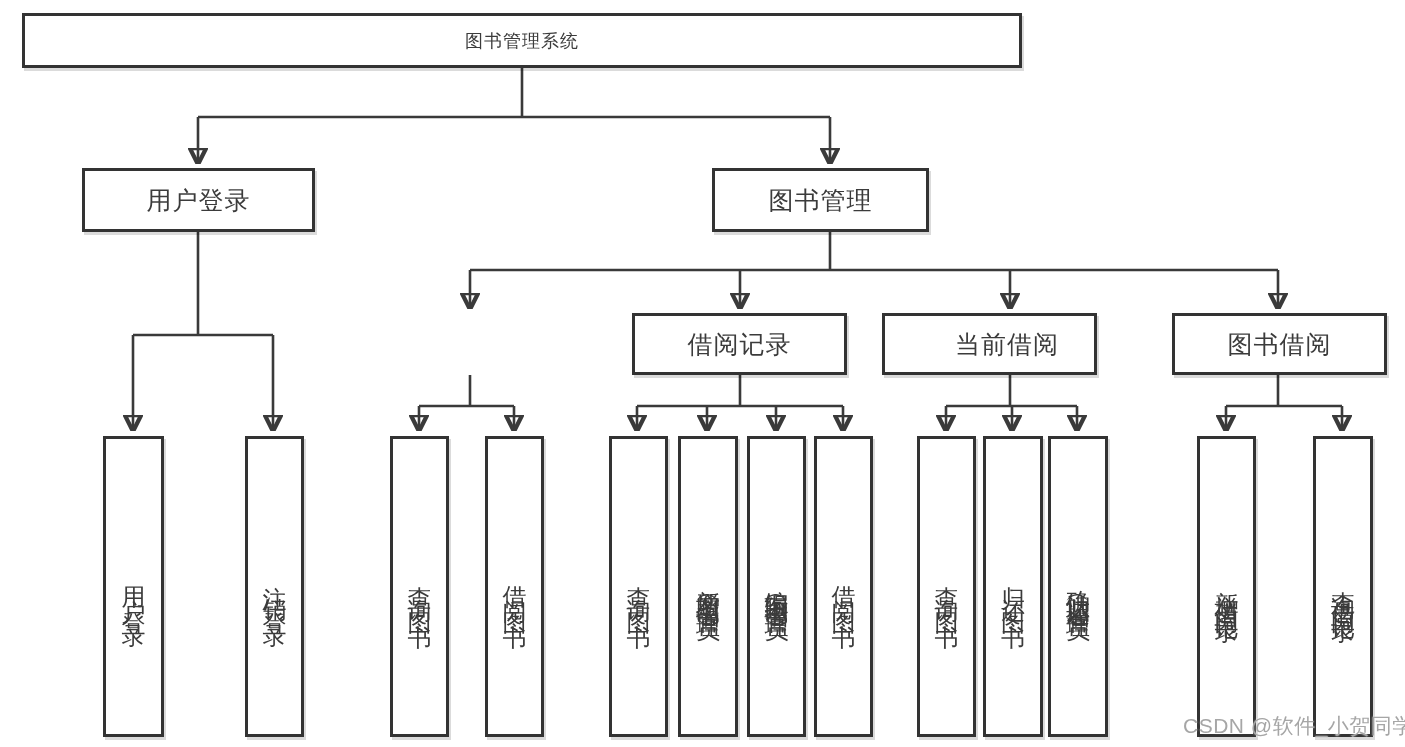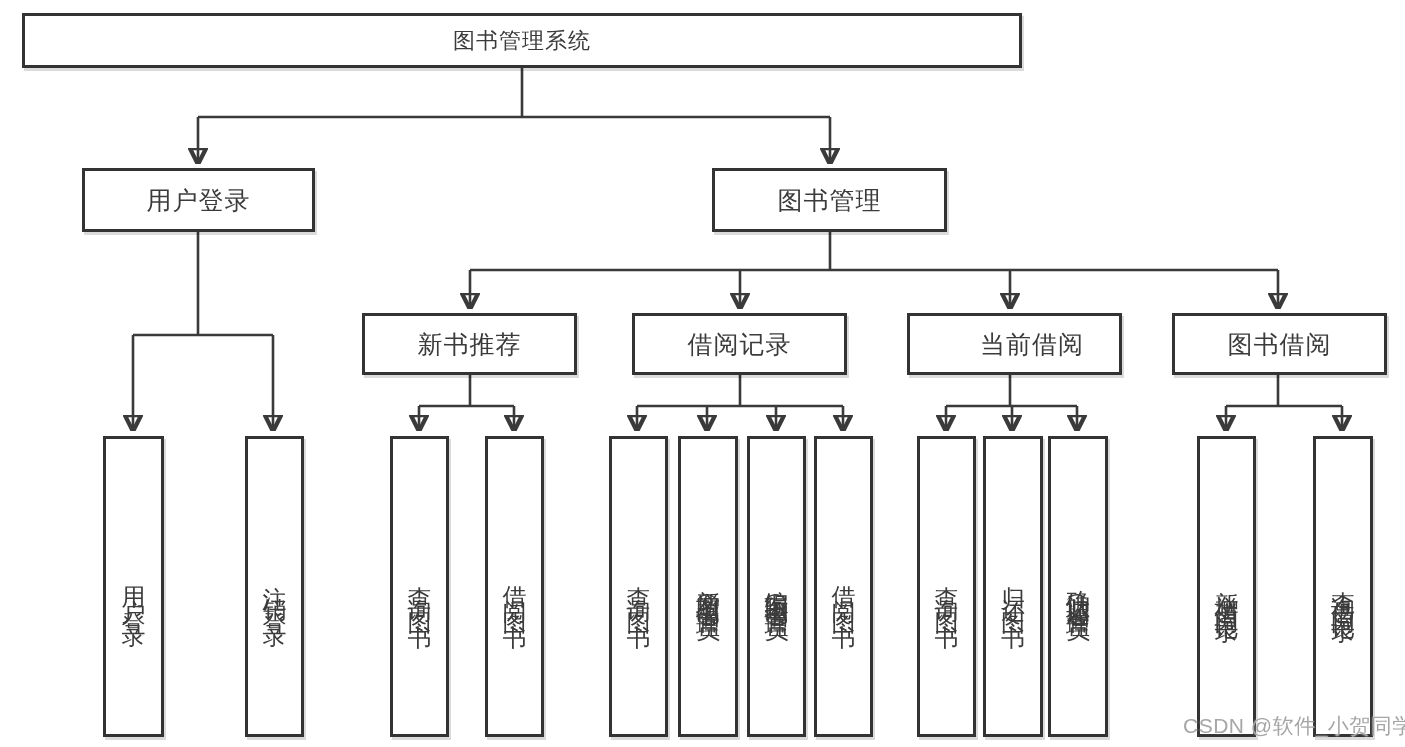--- a/index.html
+++ b/index.html
@@ -9,27 +9,27 @@
   }
   #wires{position:absolute;left:0;top:0;width:1405px;height:747px;}
   #wires path{stroke:#3a3a3a;stroke-width:2.6;fill:none;}
   #wires .arrowline{marker-end:url(#arrowhead);}
   .hbox,.vbox{
     position:absolute;box-sizing:border-box;background:#ffffff;
     border:3px solid #333333;display:flex;align-items:center;justify-content:center;
     box-shadow:2px 3px 0 rgba(0,0,0,0.14);
   }
   .hbox{font-size:25px;letter-spacing:1px;white-space:nowrap;}
-  .root{left:22px;top:13px;width:1000px;height:55px;font-size:22px;}
+  .root{left:22px;top:13px;width:1000px;height:55px;font-size:18px;}
   .n-userlogin{left:82px;top:168px;width:233px;height:64px;}
-  .n-bookmgmt{left:712px;top:168px;width:235px;height:64px;}
+  .n-bookmgmt{left:712px;top:168px;width:217px;height:64px;}
   .lv3{top:313px;height:62px;width:215px;}
   .n-newbook{left:362px;}
   .n-borrow{left:632px;}
-  .n-current{left:907px;padding-left:35px;}
+  .n-current{left:882px;padding-left:35px;}
   .n-records{left:1172px;}
   .vbox{top:436px;height:301px;}
   .vbox span{
     writing-mode:vertical-rl;text-orientation:mixed;
     font-size:24px;line-height:1;display:block;
   }
   .ls-wide span{letter-spacing:13px;margin-bottom:-13px;}
   .ls-mid span{letter-spacing:6px;margin-bottom:-6px;}
   .ls-tight span{letter-spacing:4px;margin-bottom:-4px;}
   .v1{left:103px;width:61px;}   .v2{left:245px;width:59px;}
@@ -89,21 +89,20 @@
     <path d="M1278 375 V406 M1226 406 H1342"></path>
     <path class="arrowline" d="M1226 406 V429"></path>
     <path class="arrowline" d="M1342 406 V429"></path>
   </svg>
 
   <div class="hbox root">图书管理系统</div>
 
   <div class="hbox n-userlogin">用户登录</div>
   <div class="hbox n-bookmgmt">图书管理</div>
 
-  <div class="hbox lv3 n-newbook">新书推荐</div>
   <div class="hbox lv3 n-borrow">借阅记录</div>
   <div class="hbox lv3 n-current">当前借阅</div>
   <div class="hbox lv3 n-records">图书借阅</div>
 
   <div class="vbox v1 ls-wide">
       <span>用户登录</span>
     </div>
   <div class="vbox v2 ls-wide">
       <span>注销登录</span>
     </div>

